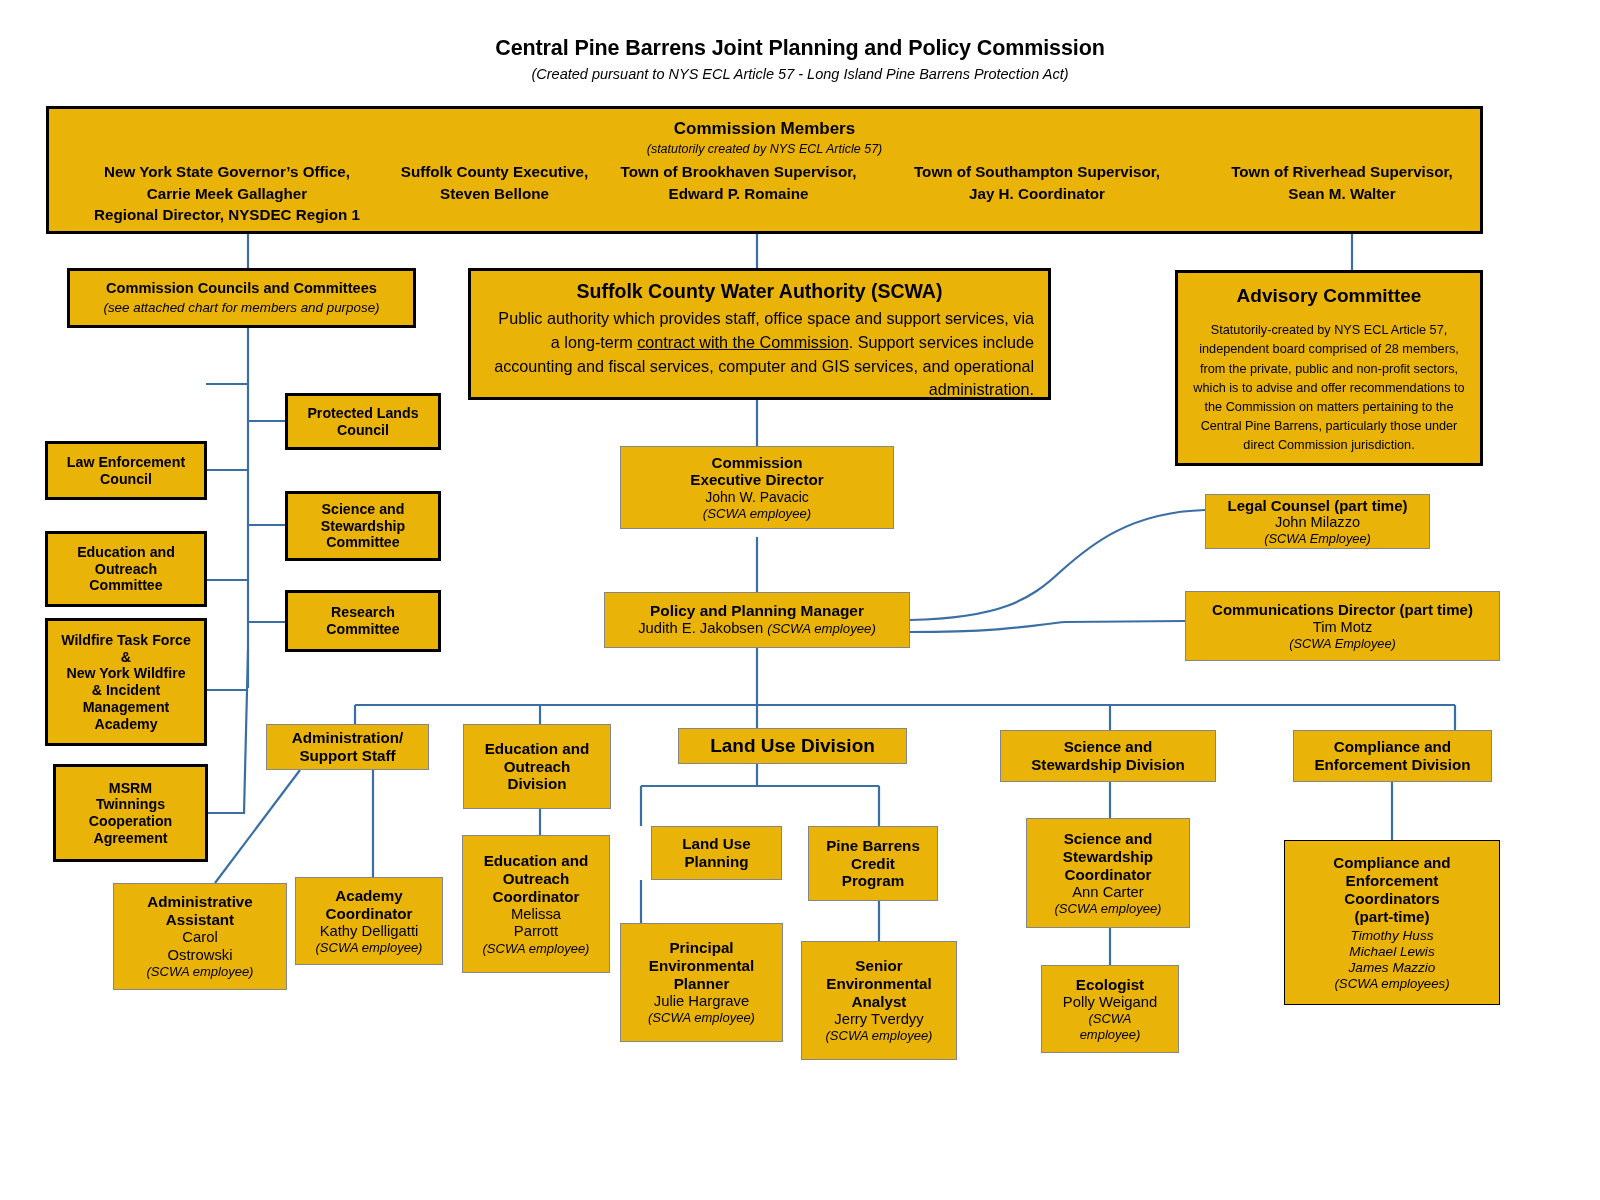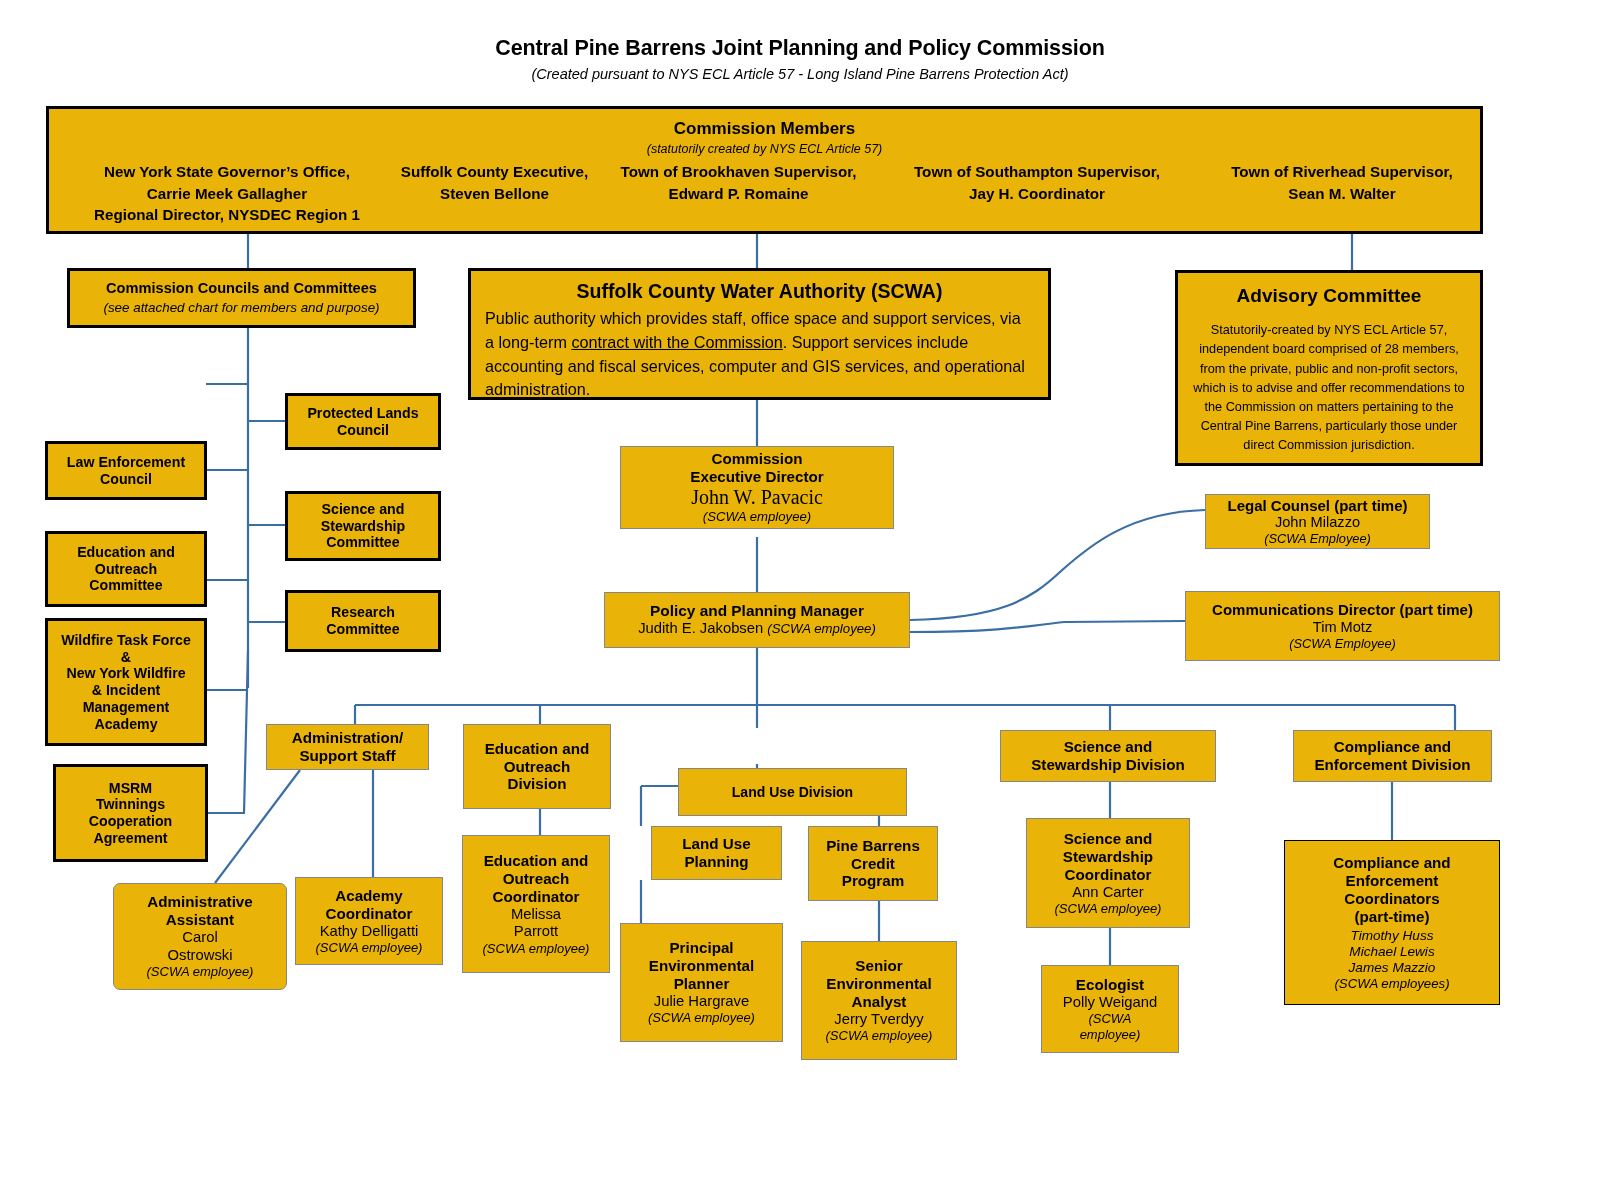--- a/index.html
+++ b/index.html
@@ -193,34 +193,34 @@
 Stewardship
 Committee</div>
   </div>
   <div class="box thick" style="left:285px;top:590px;width:156px;height:62px;font-size:14.2px;">
     <div class="ttl nl" style="white-space: pre-line;">Research
 Committee</div>
   </div>
 
   <div class="box thick" style="left:468px;top:268px;width:583px;height:132px;justify-content:flex-start;padding-top:9px;">
     <div class="ttl" style="font-size:19.5px;">Suffolk County Water Authority (SCWA)</div>
-    <div style="font-size:16.2px;text-align:left;padding:4px 14px 0 14px;line-height:1.47;">
+    <div style="font-size:16.2px;text-align:right;padding:4px 14px 0 14px;line-height:1.47;">
       <span>Public authority which provides staff, office space and support services, via a long-term </span><span class="u">contract  with the Commission</span><span>.  Support services include accounting and fiscal services, computer and GIS services, and operational administration.</span>
     </div>
   </div>
 
   <div class="box thick" style="left:1175px;top:270px;width:308px;height:196px;justify-content:flex-start;padding-top:12px;">
     <div class="ttl" style="font-size:19px;">Advisory Committee</div>
     <div style="font-size:12.7px;padding:14px 12px 0 12px;line-height:1.5;text-align:center;">Statutorily-created by NYS ECL Article 57, independent board comprised of 28 members, from the private, public and non-profit sectors, which is to advise and offer recommendations to the Commission on matters pertaining to the Central Pine Barrens, particularly those under direct Commission jurisdiction.</div>
   </div>
 
   <div class="box thin" style="left:620px;top:446px;width:274px;height:83px;">
     <div class="ttl nl" style="font-size: 15.2px; white-space: pre-line;">Commission
 Executive Director</div>
-    <div class="nm" style="font-size:20px;font-family:Liberation Serif, serif;">John W. Pavacic</div>
+    <div class="nm" style="font-size:14px;">John W. Pavacic</div>
     <div class="sub" style="font-size:13.2px;">(SCWA  employee)</div>
   </div>
 
   <div class="box thin" style="left:604px;top:592px;width:306px;height:56px;">
     <div class="ttl" style="font-size:15.4px;">Policy and Planning Manager</div>
     <div style="font-size:14.8px;"><span>Judith E. Jakobsen </span><span class="sub" style="font-size:13.2px;">(SCWA  employee)</span></div>
   </div>
 
   <div class="box thin" style="left:1205px;top:494px;width:225px;height:55px;">
     <div class="ttl" style="font-size:15px;">Legal Counsel (part time)</div>
@@ -236,33 +236,33 @@
 
   <div class="box thin" style="left:266px;top:724px;width:163px;height:46px;font-size:15.2px;">
     <div class="ttl nl" style="white-space: pre-line;">Administration/
 Support Staff</div>
   </div>
   <div class="box thin" style="left:463px;top:724px;width:148px;height:85px;font-size:15.2px;">
     <div class="ttl nl" style="white-space: pre-line;">Education and
 Outreach
 Division</div>
   </div>
-  <div class="box thin" style="left:678px;top:728px;width:229px;height:48px;font-size:14px;margin-top:40px;">
+  <div class="box thin" style="left:678px;top:728px;width:229px;height:36px;font-size:19px;">
     <div class="ttl nl">Land Use Division</div>
   </div>
   <div class="box thin" style="left:1000px;top:730px;width:216px;height:52px;font-size:15.2px;">
     <div class="ttl nl" style="white-space: pre-line;">Science and
 Stewardship Division</div>
   </div>
   <div class="box thin" style="left:1293px;top:730px;width:199px;height:52px;font-size:15.2px;">
     <div class="ttl nl" style="white-space: pre-line;">Compliance and
 Enforcement Division</div>
   </div>
 
-  <div class="box thin" style="left:113px;top:883px;width:174px;height:107px;border-radius:7px;">
+  <div class="box thin" style="left:113px;top:883px;width:174px;height:107px;">
     <div class="ttl nl" style="font-size: 15.2px; white-space: pre-line;">Administrative
 Assistant</div>
     <div class="nm nl" style="font-size: 14.8px; white-space: pre-line;">Carol
 Ostrowski</div>
     <div class="sub" style="font-size:13px;">(SCWA employee)</div>
   </div>
 
   <div class="box thin" style="left:295px;top:877px;width:148px;height:88px;">
     <div class="ttl nl" style="font-size: 15.2px; white-space: pre-line;">Academy
 Coordinator</div>

